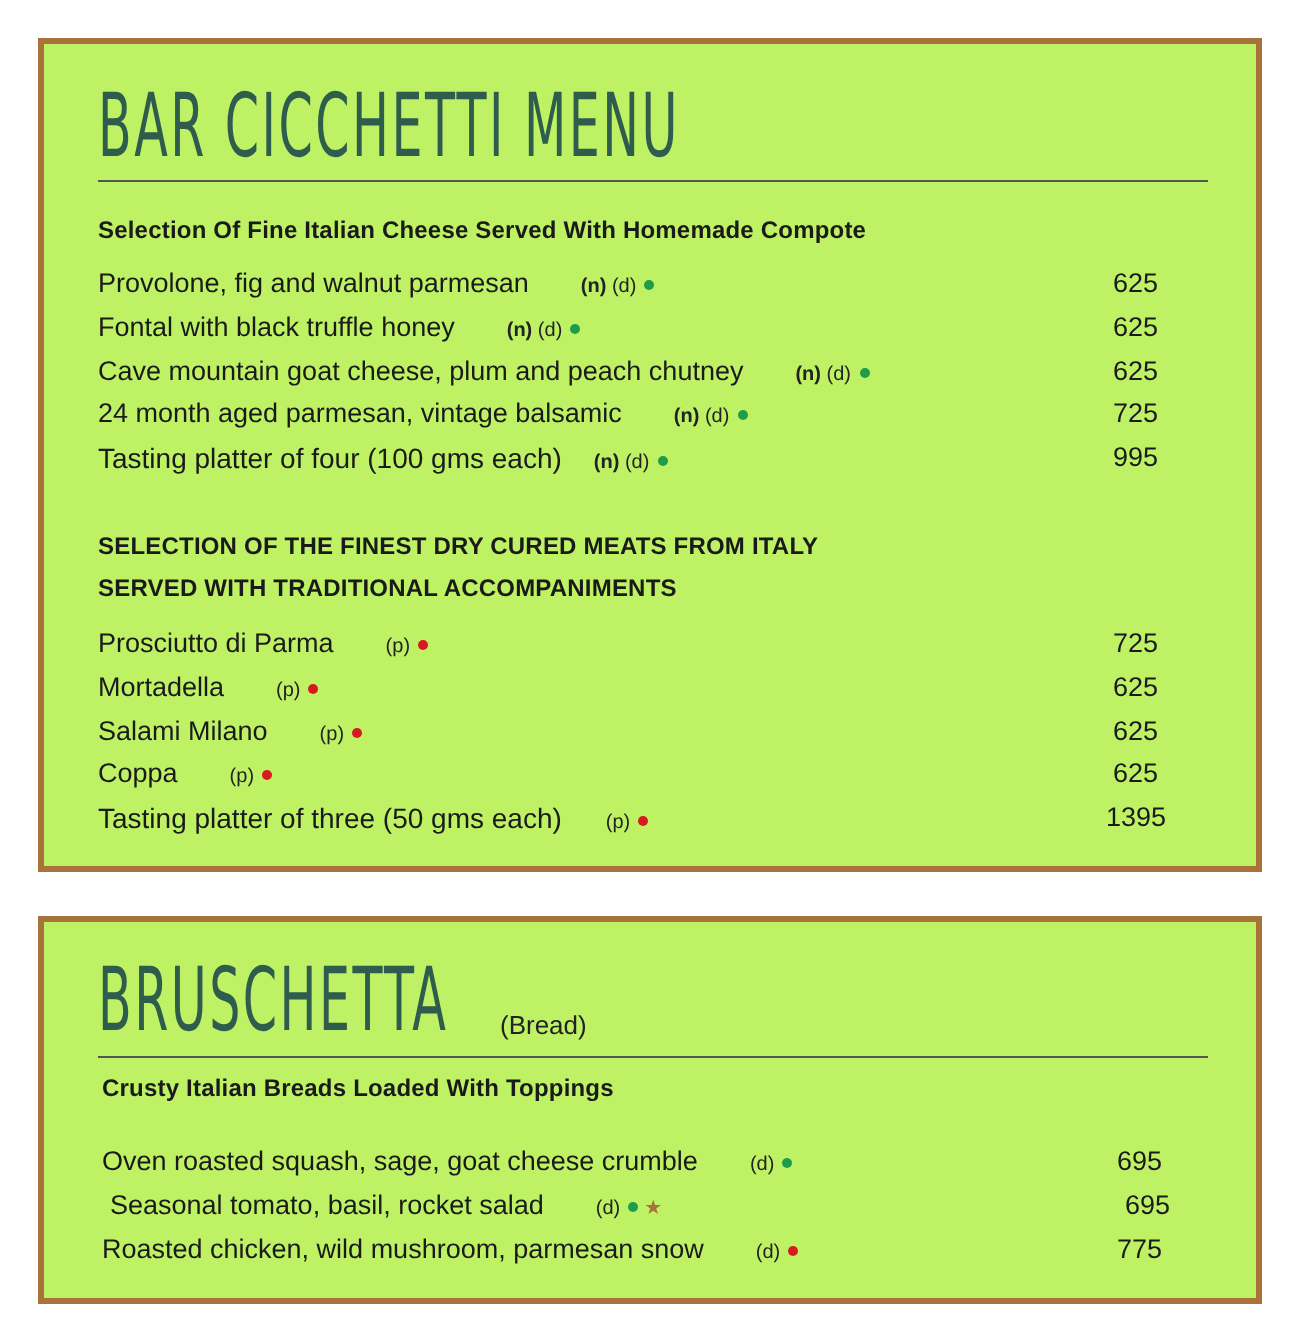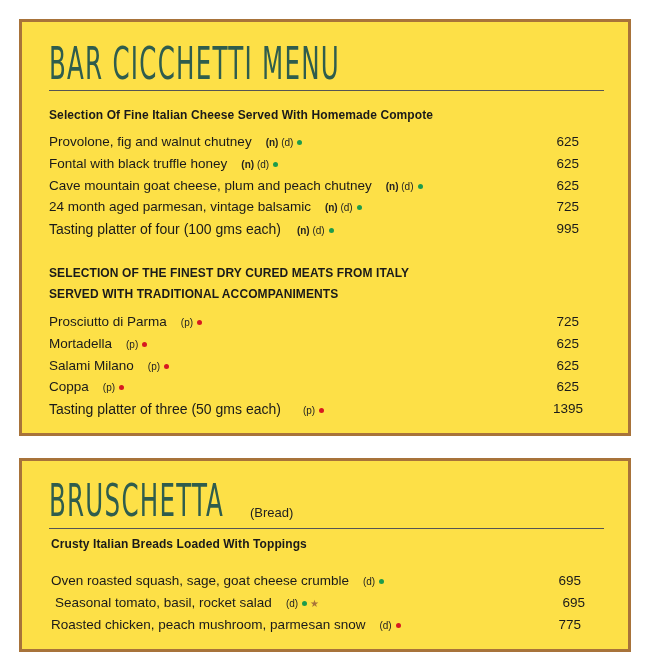--- a/index.html
+++ b/index.html
@@ -1,49 +1,49 @@
 <!DOCTYPE html>
 <html><head>
 <meta charset="utf-8">
 <style>
   html, body { margin: 0; padding: 0; background: #ffffff; }
   body { width: 650px; height: 663px; position: relative; font-family: "Liberation Sans", sans-serif; color: #1a1a1a; overflow: hidden; }
-  .box { position: absolute; left: 19px; width: 606px; border: 3px solid #a8733a; background: #fde047; }
+  .box { position: absolute; left: 19px; width: 606px; border: 3px solid #a8733a; background: #bef264; }
   #box1 { top: 19px; height: 411px; }
   #box2 { top: 458px; height: 188px; }
   .title { position: absolute; left: 27px; font-family: "DejaVu Sans Condensed", "DejaVu Sans", sans-serif; color: #2f5d4d; font-weight: normal; letter-spacing: 2px; transform: scaleX(0.62); transform-origin: left top; white-space: nowrap; }
   #box1 .title { top: 16px; font-size: 44px; }
   #box2 .title { top: 14px; font-size: 44px; }
   .title-sub { position: absolute; left: 228px; top: 44px; font-size: 13px; color: #222; }
   .rule { position: absolute; left: 27px; width: 555px; height: 1px; background: #555; }
   #box1 .rule { top: 68px; }
   #box2 .rule { top: 67px; }
   .heading { position: absolute; left: 27px; font-weight: bold; font-size: 12px; color: #1a1a1a; letter-spacing: 0.1px; text-align: right; }
   .item { position: absolute; left: 27px; width: 530px; height: 20px; font-size: 13.5px; white-space: nowrap; }
   .item .name { display: inline-block; }
   .item.small .name { font-size: 14px; }
-  .tags { display: inline-block; font-size: 10px; margin-left: 14px; color: #222; }
+  .tags { display: inline-block; font-size: 10px; margin-left: 26px; color: #222; }
   .tags .n { font-weight: bold; }
   .dot { display: inline-block; width: 5px; height: 5px; border-radius: 50%; margin-left: 4px; vertical-align: middle; position: relative; top: -1px; }
   .dot.veg { background: #1e9c4c; }
   .dot.nonveg { background: #d71920; }
   .star { display: inline-block; color: #a8733a; font-size: 10px; margin-left: 3px; }
   .price { position: absolute; right: 0; top: 0; font-size: 13.5px; text-align: right; }
 </style>
 </head>
 <body>
 
 <div class="box" id="box1">
   <div class="title">BAR CICCHETTI MENU</div>
   <div class="rule"></div>
 
   <div class="heading" style="top:86px">Selection Of Fine Italian Cheese Served With Homemade Compote</div>
 
   <div class="item" style="top:112px">
-    <span class="name">Provolone, fig and walnut chutney</span><span class="tags"><span class="n">(n)</span> <span>(d)</span><span class="dot veg"></span></span>
+    <span class="name">Provolone, fig and walnut parmesan</span><span class="tags"><span class="n">(n)</span> <span>(d)</span><span class="dot veg"></span></span>
     <span class="price">625</span>
   </div>
   <div class="item" style="top:134px">
     <span class="name">Fontal with black truffle honey</span><span class="tags"><span class="n">(n)</span> <span>(d)</span><span class="dot veg"></span></span>
     <span class="price">625</span>
   </div>
   <div class="item" style="top:156px">
     <span class="name">Cave mountain goat cheese, plum and peach chutney</span><span class="tags"><span class="n">(n)</span> <span>(d)</span><span class="dot veg"></span></span>
     <span class="price">625</span>
   </div>
@@ -90,16 +90,16 @@
 
   <div class="item" style="top:112px;left:29px">
     <span class="name">Oven roasted squash, sage, goat cheese crumble</span><span class="tags"><span>(d)</span><span class="dot veg"></span></span>
     <span class="price">695</span>
   </div>
   <div class="item" style="top:134px;left:33px">
     <span class="name">Seasonal tomato, basil, rocket salad</span><span class="tags"><span>(d)</span><span class="dot veg"></span><span class="star">★</span></span>
     <span class="price">695</span>
   </div>
   <div class="item" style="top:156px;left:29px">
-    <span class="name">Roasted chicken, peach mushroom, parmesan snow</span><span class="tags"><span>(d)</span><span class="dot nonveg"></span></span>
+    <span class="name">Roasted chicken, wild mushroom, parmesan snow</span><span class="tags"><span>(d)</span><span class="dot nonveg"></span></span>
     <span class="price">775</span>
   </div>
 </div>
 
 </body></html>

